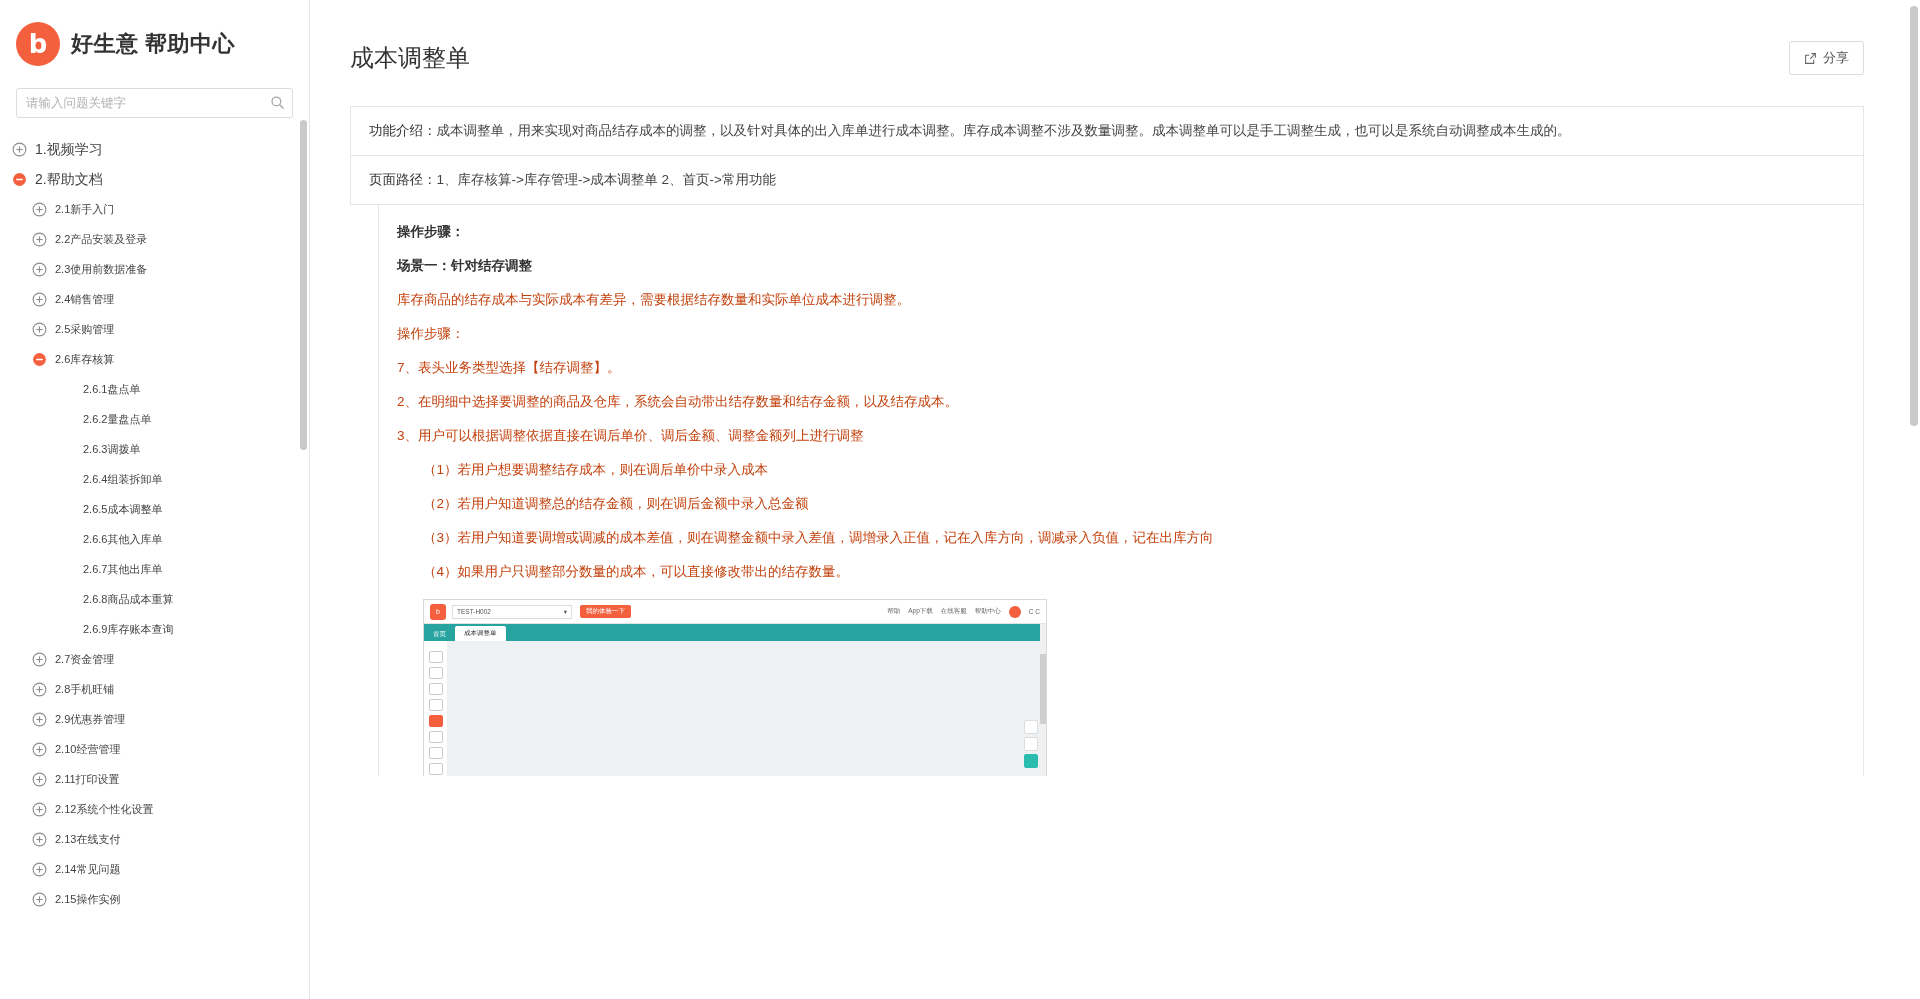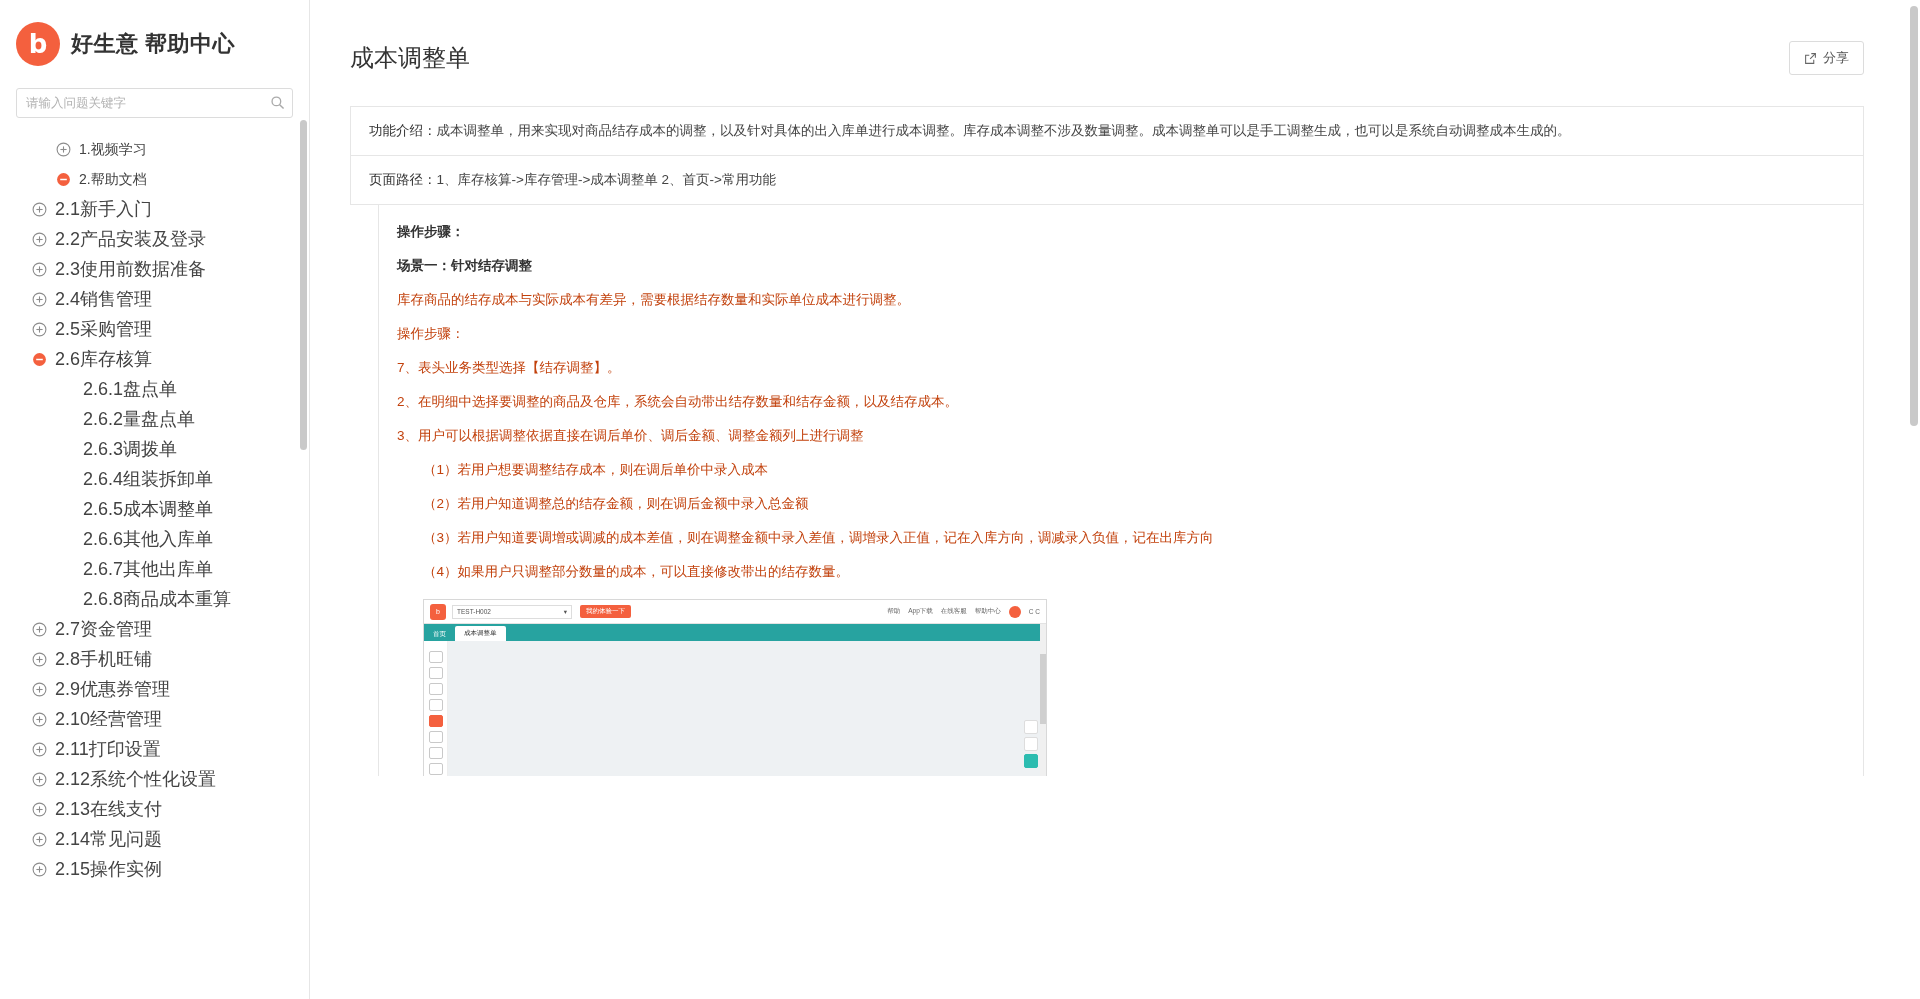--- a/index.html
+++ b/index.html
@@ -52,31 +52,31 @@
     font-family: "Liberation Sans", sans-serif;
   }
   .search-input::placeholder { color: #b3b3b3; }
   .search-icon {
     position: absolute; right: 8px; top: 7px;
     width: 15px; height: 15px; opacity: .55;
   }
 
   .tree { margin-top: 16px; padding-bottom: 20px; }
   .node { display: flex; align-items: center; cursor: pointer; }
-  .node-lvl1 { padding: 6px 8px 6px 12px; margin-left: 44px; }
+  .node-lvl1 { padding: 6px 8px 6px 12px; }
   .node-lvl2 { padding: 6px 8px 6px 32px; }
   .node-lvl3 { padding: 6px 8px 6px 60px; }
   .tog {
     width: 15px; height: 15px; flex: 0 0 15px;
     margin-right: 8px;
     display: inline-flex; align-items: center; justify-content: center;
   }
   .tog svg { display: block; }
   .node-label {
-    font-size: 18px; color: #444; line-height: 18px;
+    font-size: 11px; color: #444; line-height: 18px;
     white-space: nowrap;
   }
   .node-lvl1 > .node-label { font-size: 14px; }
   .node-label.active { color: #404040; }
   .spacer-tog { width: 15px; flex: 0 0 15px; margin-right: 8px; }
 
   
   .sb-track {
     position: absolute; right: 1px; top: 0; width: 7px; height: 999px;
     background: transparent;
@@ -346,20 +346,24 @@
           <span class="spacer-tog"></span>
           <span class="node-label">2.6.6其他入库单</span>
         </div>
         <div class="node node-lvl3">
           <span class="spacer-tog"></span>
           <span class="node-label">2.6.7其他出库单</span>
         </div>
         <div class="node node-lvl3">
           <span class="spacer-tog"></span>
           <span class="node-label">2.6.8商品成本重算</span>
+        </div>
+        <div class="node node-lvl3">
+          <span class="spacer-tog"></span>
+          <span class="node-label">2.6.9库存账本查询</span>
         </div>
         <div class="node node-lvl2">
           <span class="tog">
             <svg width="15" height="15" viewBox="0 0 15 15">
               <circle cx="7.5" cy="7.5" r="6.4" fill="none" stroke="#8c8c8c" stroke-width="1.1"></circle>
               <line x1="4.4" y1="7.5" x2="10.6" y2="7.5" stroke="#8c8c8c" stroke-width="1.1"></line>
               <line x1="7.5" y1="4.4" x2="7.5" y2="10.6" stroke="#8c8c8c" stroke-width="1.1"></line>
             </svg>
           </span>
           <span class="node-label">2.7资金管理</span>

